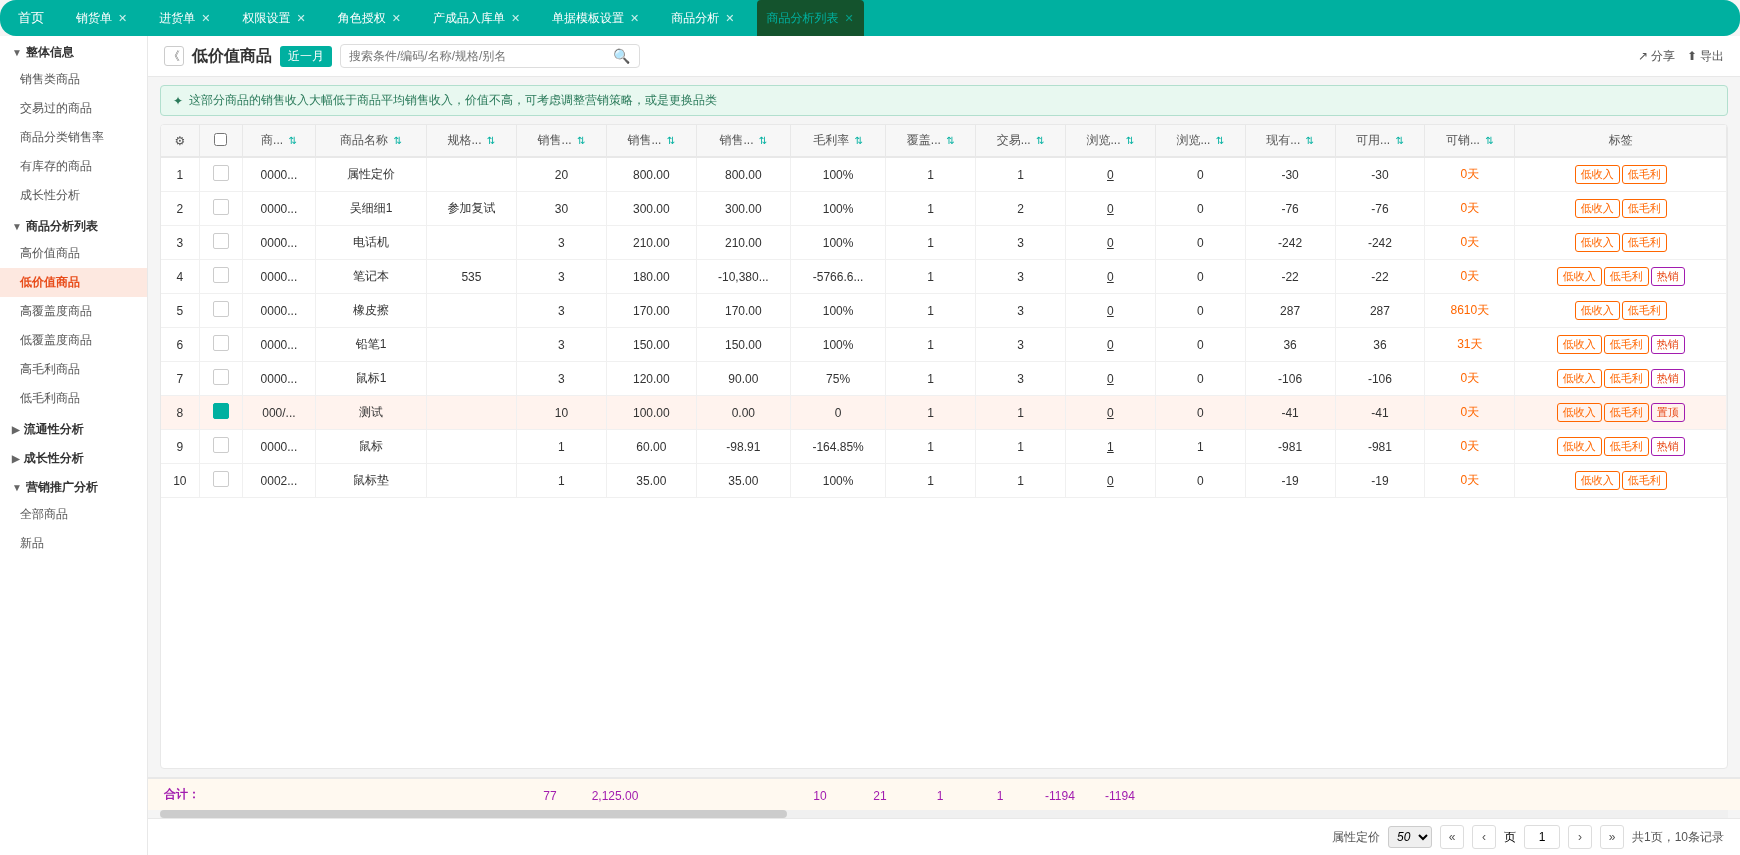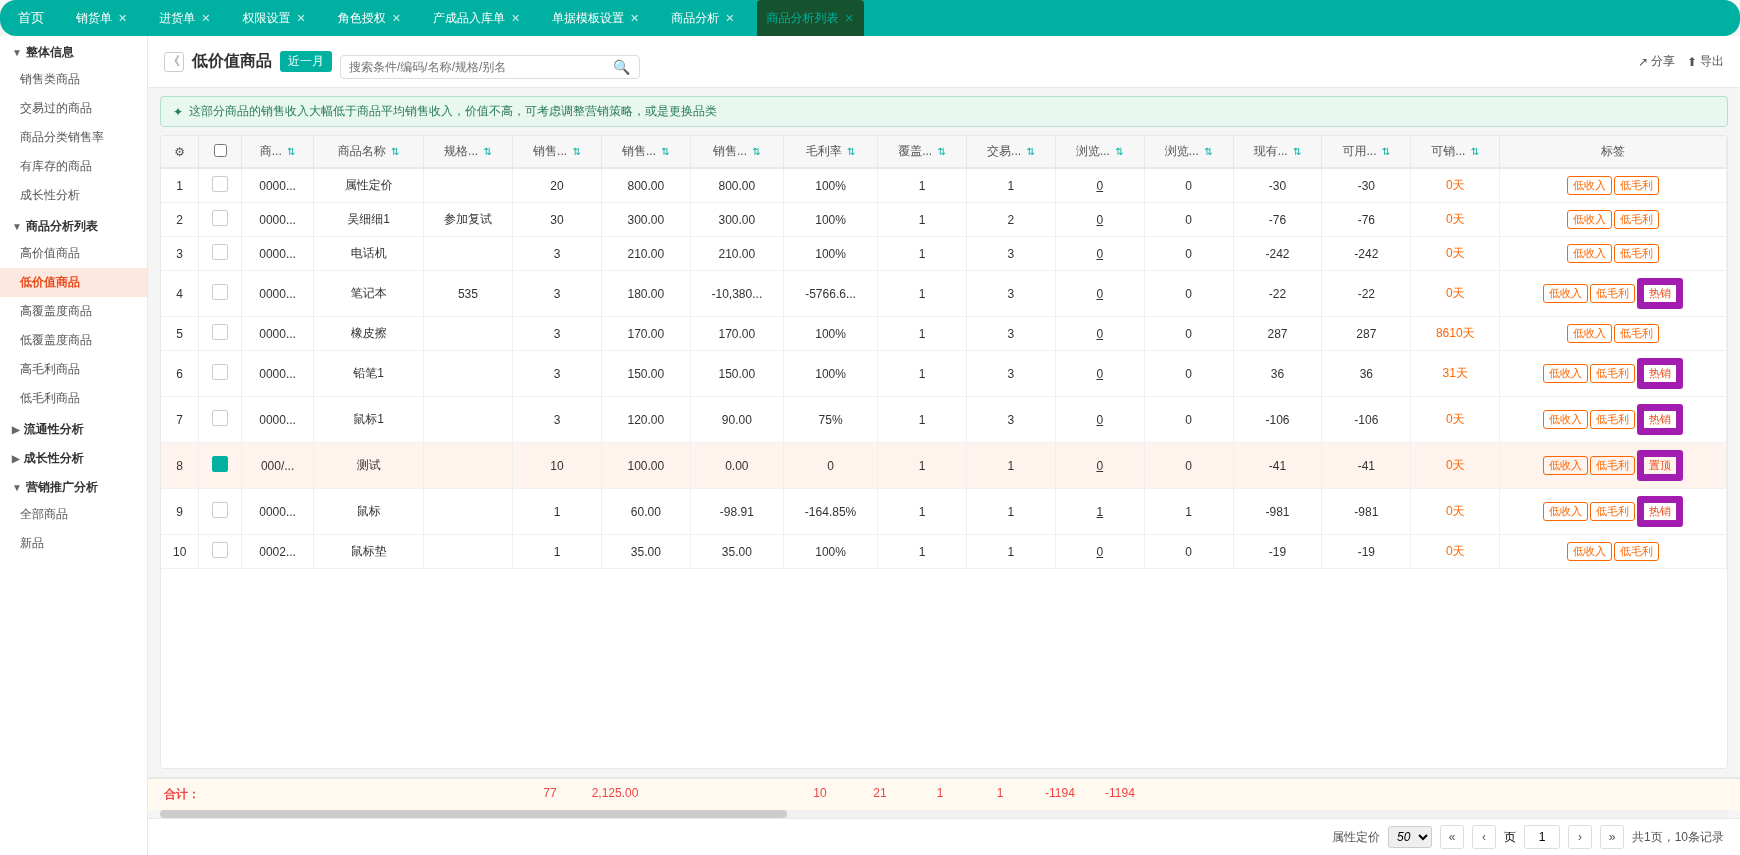--- a/index.html
+++ b/index.html
@@ -105,21 +105,20 @@
     }
     .search-box {
       display: flex;
       align-items: center;
       border: 1px solid #ddd;
       border-radius: 4px;
       padding: 3px 8px;
       background: #fff;
       flex: 1;
       max-width: 300px;
-      margin-top: 11px;
     }
     .search-box input {
       border: none;
       outline: none;
       font-size: 12px;
       flex: 1;
       color: #999;
     }
     .search-icon { color: #00b0a0; font-size: 14px; cursor: pointer; }
     .header-actions {
@@ -191,33 +190,33 @@
       font-size: 12px;
     }
     .tag {
       display: inline-block;
       padding: 1px 5px;
       border-radius: 3px;
       font-size: 11px;
       margin: 1px;
     }
     .tag-orange { color: #ff6600; border: 1px solid #ff6600; }
-    .tag-red { color: #e84c1a; border: 7px solid #a21caf; font-family: Liberation Mono, monospace; }
+    .tag-red { color: #e84c1a; border: 1px solid #a21caf; font-family: Liberation Mono, monospace; }
     .link-underline { text-decoration: underline; color: #333; cursor: pointer; }
     .text-orange { color: #ff6600; }
 
     
     .table-footer {
       background: #fff9f0;
       border-top: 2px solid #e8e8e8;
       padding: 7px 16px;
       display: flex;
-      align-items: flex-start;
-      font-size: 12px;
-      color: #ef4444;
+      align-items: flex-end;
+      font-size: 12px;
+      color: #a21caf;
     }
     .total-label { font-weight: bold; margin-right: 30px; }
 
     
     .pagination-bar {
       background: #fff;
       border-top: 1px solid #e8e8e8;
       padding: 6px 16px;
       display: flex;
       align-items: center;

